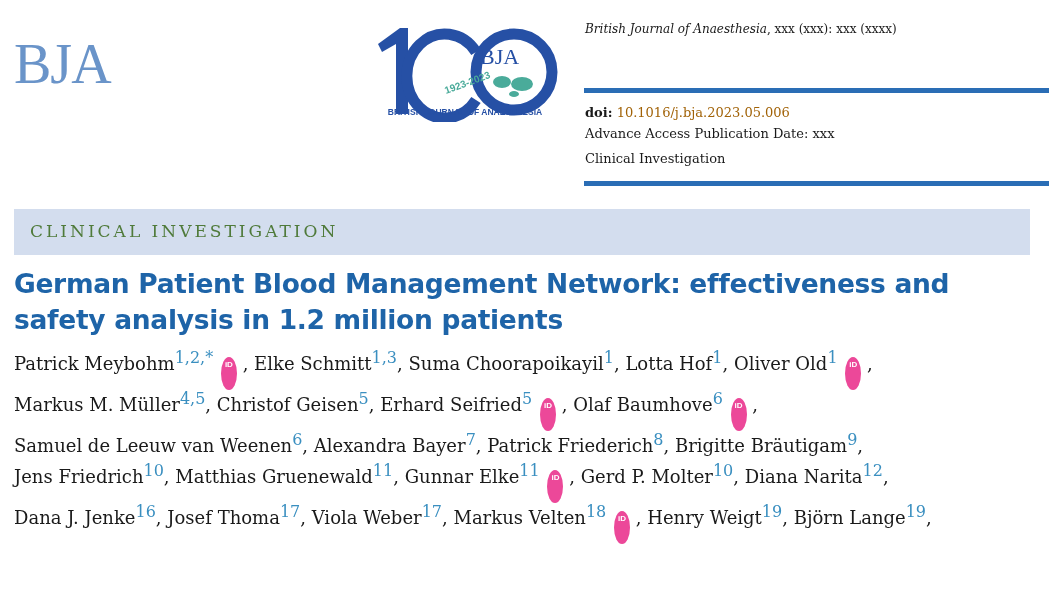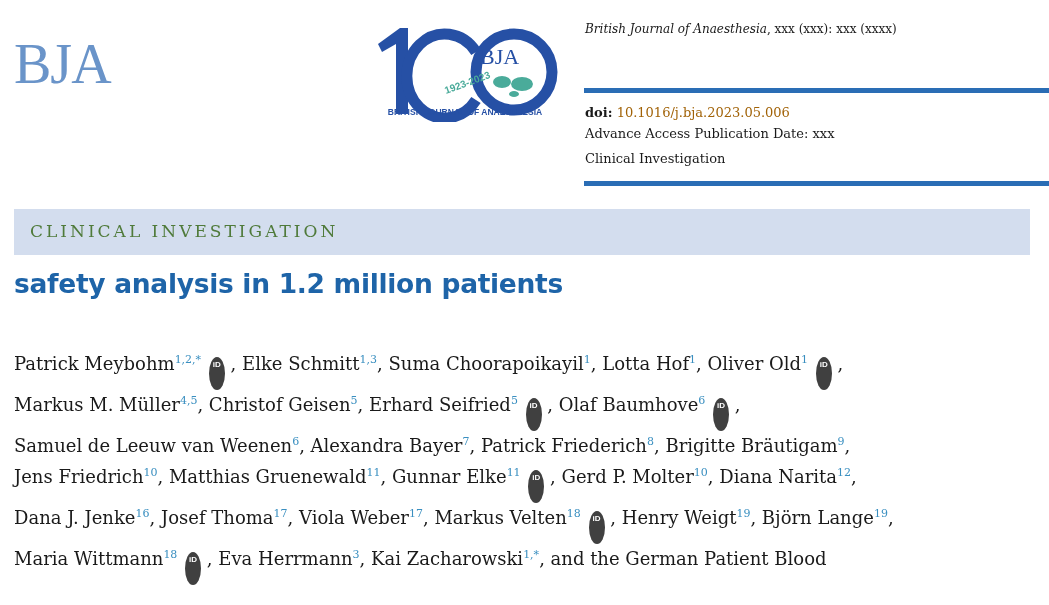--- a/index.html
+++ b/index.html
@@ -33,22 +33,22 @@
                       background: #d3ddee; }
     .section-banner span { position: absolute; left: 16px; top: 12px; font-family: "DejaVu Serif", serif;
                            font-size: 17px; letter-spacing: 3px; color: #4f7a3a; }
 
     .title { position: absolute; left: 14px; top: 266px; width: 1020px; font-family: "DejaVu Sans", sans-serif;
              font-weight: bold; font-size: 26.5px; line-height: 36px; color: #1e64a8; letter-spacing: -0.3px; }
 
     .authors { position: absolute; left: 14px; top: 349px; width: 1035px; font-family: "DejaVu Serif", serif;
                font-size: 18px; line-height: 30.5px; color: #1a1a1a; }
     .author-line { white-space: nowrap; display: block; }
-    .aff { color: #3a8fc0; font-size: 11px; vertical-align: 7px; line-height: 0; }
-    .orcid { display: inline-block; width: 16px; height: 33px; border-radius: 50%; background: #404040;
+    .aff { color: #3a8fc0; font-size: 16px; vertical-align: 7px; line-height: 0; }
+    .orcid { display: inline-block; width: 16px; height: 33px; border-radius: 50%; background: #ec4899;
              color: #fff; font-family: "Liberation Sans", sans-serif; font-size: 8px; font-weight: bold;
              text-align: center; line-height: 16px; vertical-align: 3px; margin-left: 2px; }
   </style>
 </head>
 <body>
 
 <div class="bja-logo">BJA</div>
 
 <svg class="anniv-logo" viewBox="0 0 186 100">
 
@@ -79,23 +79,23 @@
 <div class="meta pub">Advance Access Publication Date: xxx</div>
 <div class="meta type">Clinical Investigation</div>
 
 <div class="rule bottom"></div>
 
 <div class="section-banner">
   <span>CLINICAL INVESTIGATION</span>
 </div>
 
 <div class="title">
+  <div>German Patient Blood Management Network: effectiveness and</div>
   <div>safety analysis in 1.2 million patients</div>
 </div>
 
 <div class="authors" id="authors">
     <span class="author-line"><span><span>Patrick Meybohm</span><sup class="aff">1,2,*</sup> <span class="orcid">iD</span> </span>, <span><span>Elke Schmitt</span><sup class="aff">1,3</sup></span>, <span><span>Suma Choorapoikayil</span><sup class="aff">1</sup></span>, <span><span>Lotta Hof</span><sup class="aff">1</sup></span>, <span><span>Oliver Old</span><sup class="aff">1</sup> <span class="orcid">iD</span> </span>, </span>
     <span class="author-line"><span><span>Markus M. Müller</span><sup class="aff">4,5</sup></span>, <span><span>Christof Geisen</span><sup class="aff">5</sup></span>, <span><span>Erhard Seifried</span><sup class="aff">5</sup> <span class="orcid">iD</span> </span>, <span><span>Olaf Baumhove</span><sup class="aff">6</sup> <span class="orcid">iD</span> </span>, </span>
     <span class="author-line"><span><span>Samuel de Leeuw van Weenen</span><sup class="aff">6</sup></span>, <span><span>Alexandra Bayer</span><sup class="aff">7</sup></span>, <span><span>Patrick Friederich</span><sup class="aff">8</sup></span>, <span><span>Brigitte Bräutigam</span><sup class="aff">9</sup></span>, </span>
     <span class="author-line"><span><span>Jens Friedrich</span><sup class="aff">10</sup></span>, <span><span>Matthias Gruenewald</span><sup class="aff">11</sup></span>, <span><span>Gunnar Elke</span><sup class="aff">11</sup> <span class="orcid">iD</span> </span>, <span><span>Gerd P. Molter</span><sup class="aff">10</sup></span>, <span><span>Diana Narita</span><sup class="aff">12</sup></span>, </span>
     <span class="author-line"><span><span>Dana J. Jenke</span><sup class="aff">16</sup></span>, <span><span>Josef Thoma</span><sup class="aff">17</sup></span>, <span><span>Viola Weber</span><sup class="aff">17</sup></span>, <span><span>Markus Velten</span><sup class="aff">18</sup> <span class="orcid">iD</span> </span>, <span><span>Henry Weigt</span><sup class="aff">19</sup></span>, <span><span>Björn Lange</span><sup class="aff">19</sup></span>, </span>
-    <span class="author-line"><span><span>Maria Wittmann</span><sup class="aff">18</sup> <span class="orcid">iD</span> </span>, <span><span>Eva Herrmann</span><sup class="aff">3</sup></span>, <span><span>Kai Zacharowski</span><sup class="aff">1,*</sup></span><span>, and the German Patient Blood</span></span>
   </div>
 
 </body></html>

